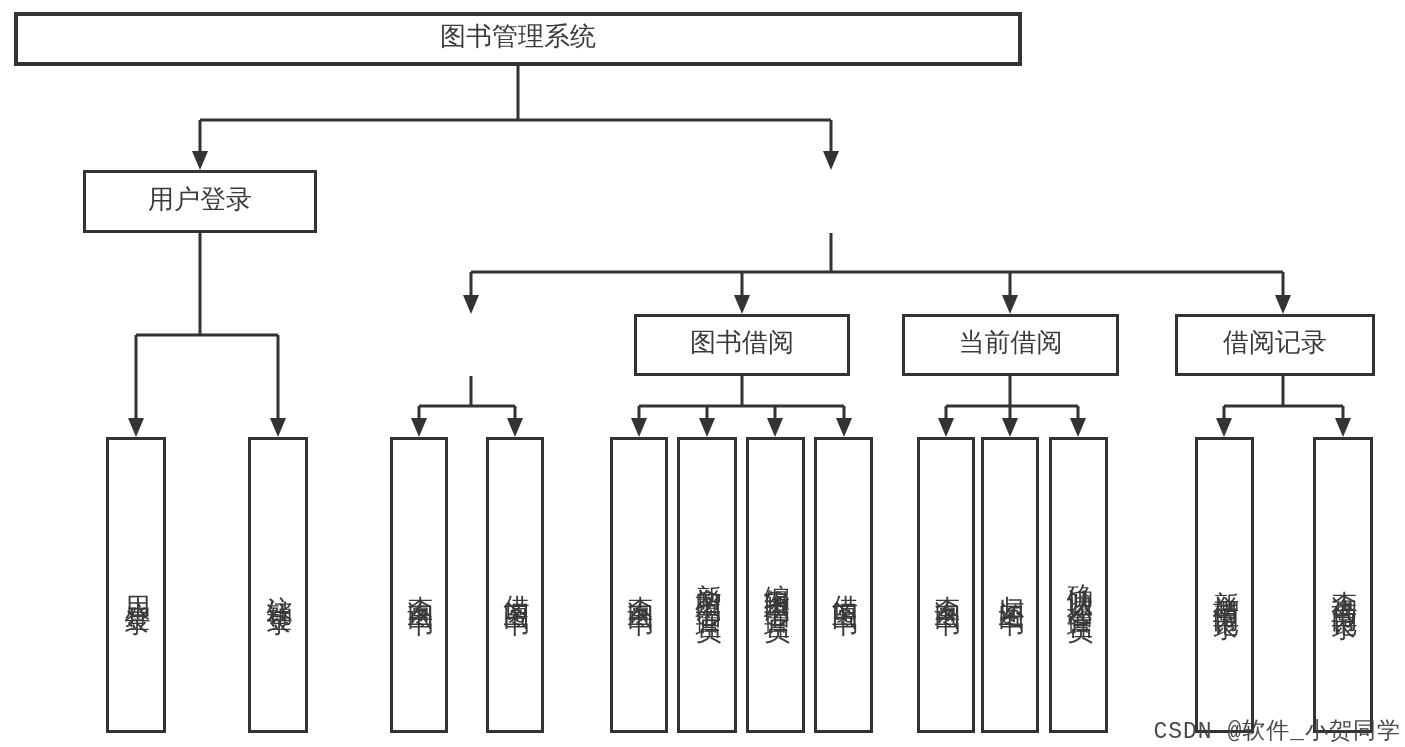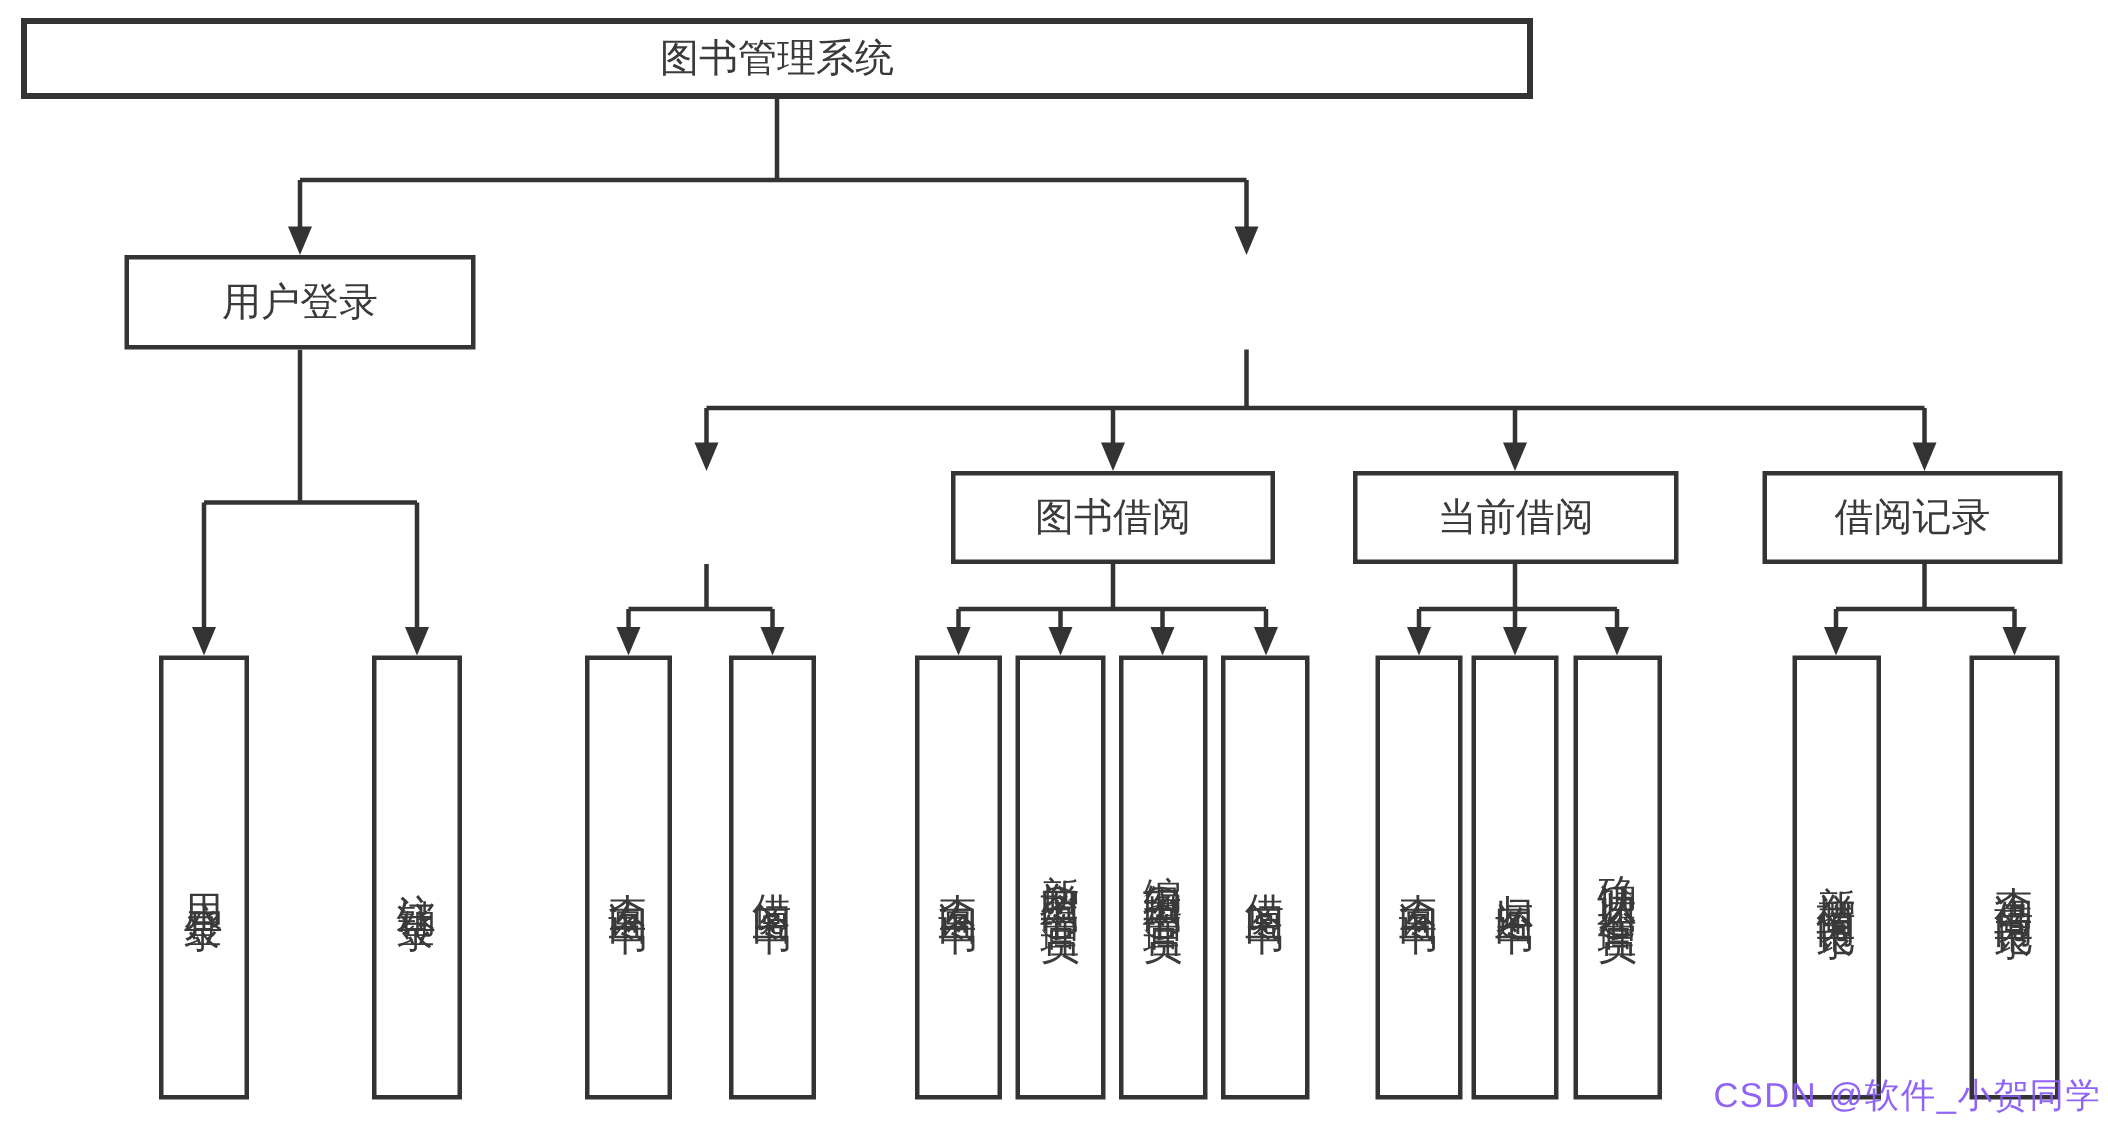--- a/index.html
+++ b/index.html
@@ -1,21 +1,21 @@
 <!DOCTYPE html>
 <html><head>
 <meta charset="utf-8">
 <style>
   html, body { margin: 0; padding: 0; background: #ffffff; }
   .canvas {
     position: relative;
     width: 1405px;
     height: 747px;
     background: #ffffff;
-    font-family: Liberation Sans, sans-serif;
+    font-family: Liberation Mono, monospace;
     color: #3a3a3a;
     overflow: hidden;
   }
   svg.connectors {
     position: absolute;
     left: 0; top: 0;
     width: 1405px; height: 747px;
     z-index: 0;
   }
   .box {
@@ -38,21 +38,21 @@
     line-height: 1;
     white-space: nowrap;
   }
   .watermark {
     position: absolute;
     right: 4px;
     bottom: 1px;
     z-index: 3;
     font-size: 23px;
     letter-spacing: 1px;
-    color: #8b5cf6;
+    color: #404040;
     opacity: 0.95;
   }
 </style>
 </head>
 <body>
 
 <div class="canvas">
 
   <svg class="connectors" viewBox="0 0 1405 747" xmlns="http://www.w3.org/2000/svg">
     <g stroke="#333333" stroke-width="3" fill="none">

